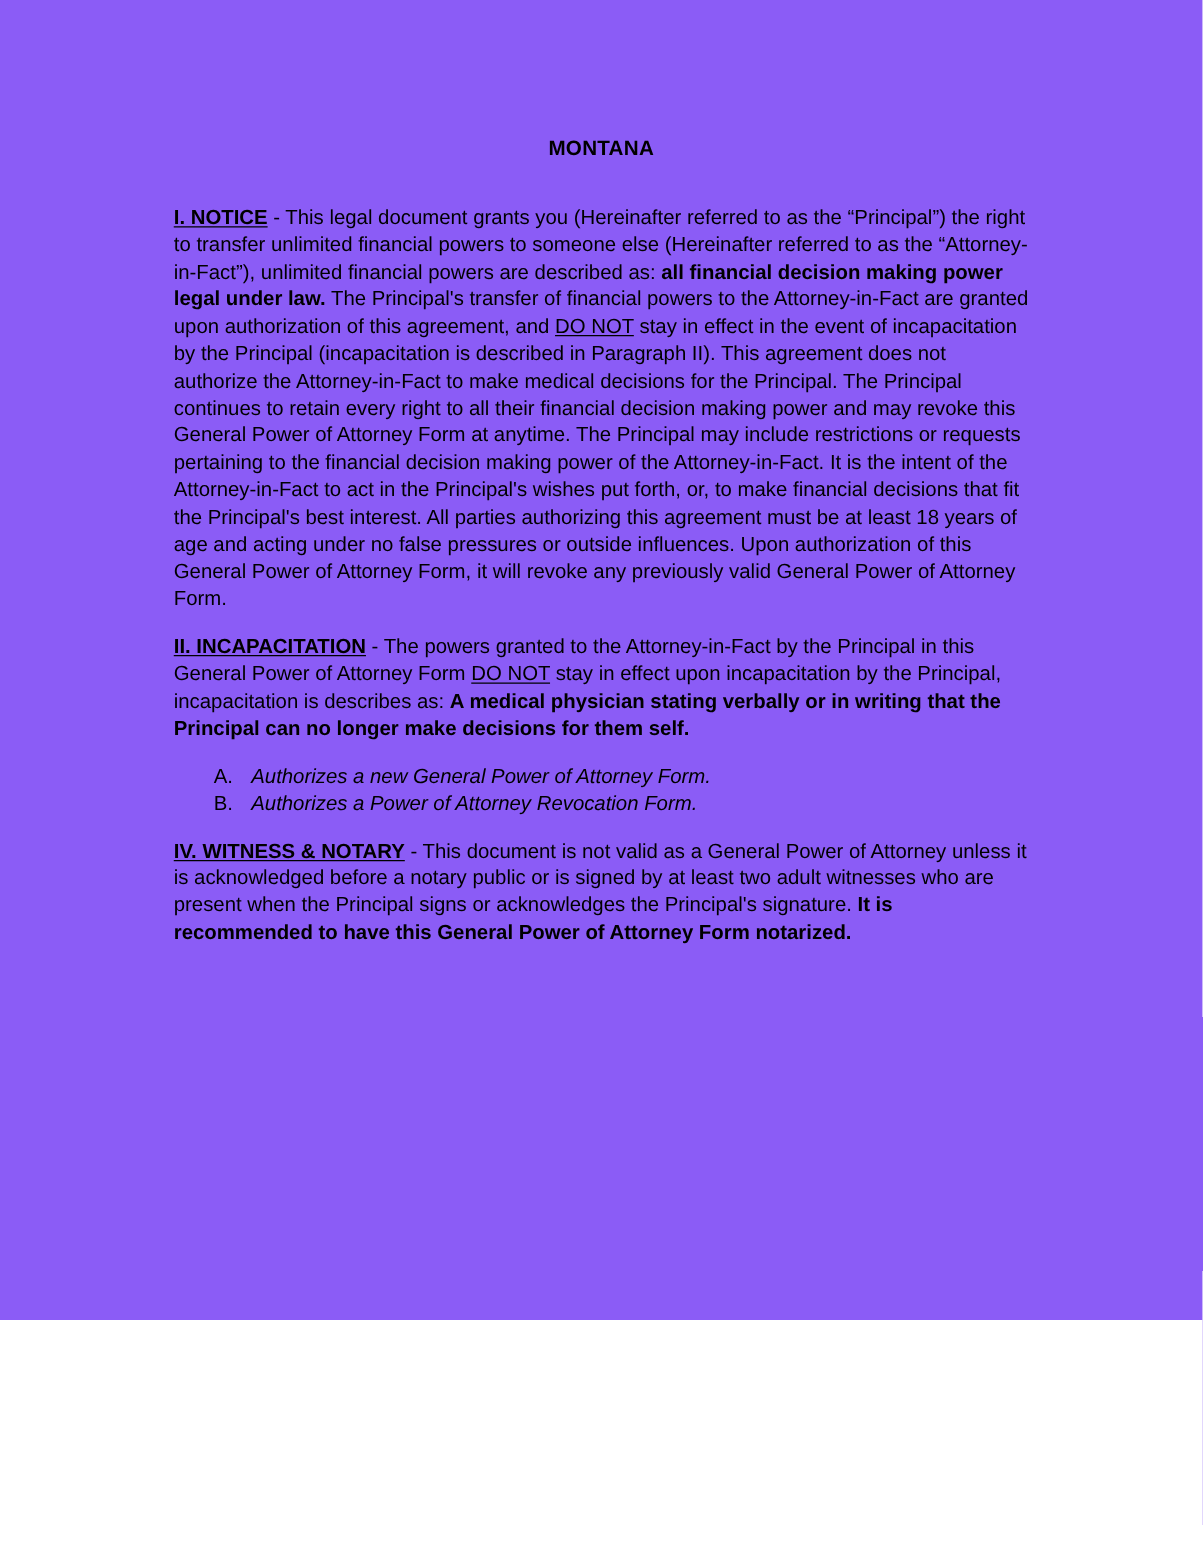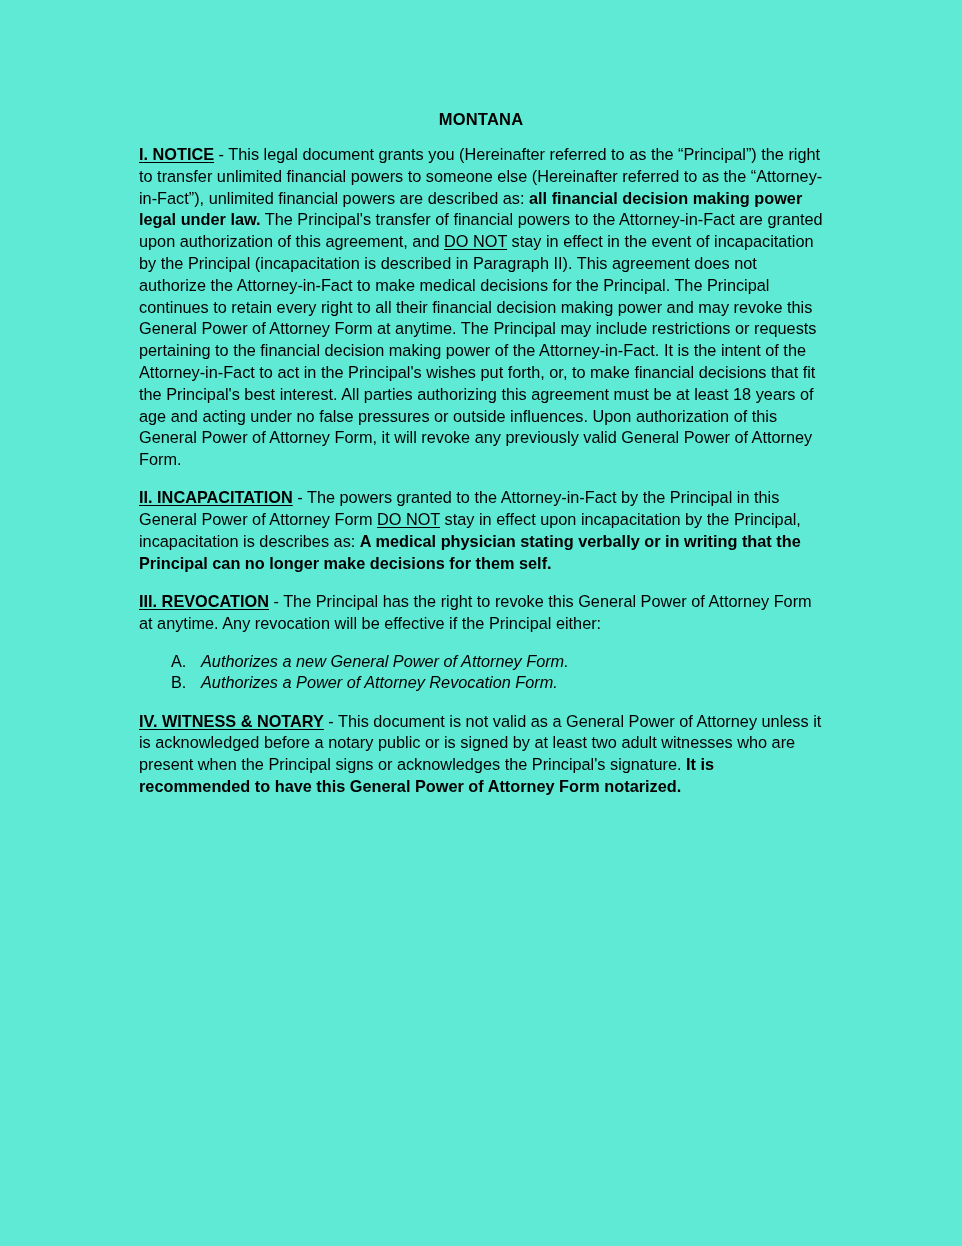--- a/index.html
+++ b/index.html
@@ -13,22 +13,22 @@
     position: relative;
     font-family: "Liberation Sans", sans-serif;
     color: #000000;
     overflow: hidden;
   }
   .page {
     position: absolute;
     top: 0;
     left: 0;
     width: 962px;
-    height: 1246px;
-    background: #5eead4;
+    height: 1056px;
+    background: #8b5cf6;
   }
   .doc-body {
     position: absolute;
     left: 139px;
     top: 108px;
     width: 684px;
   }
   .doc-title {
     text-align: center;
     font-weight: bold;
@@ -39,21 +39,21 @@
   }
   .doc-title .line2 {
     display: block;
   }
   .section {
     font-size: 16.3px;
     line-height: 21.8px;
     text-align: left;
   }
   .section.first {
-    margin-top: 14px;
+    margin-top: 34px;
   }
   .sec-head {
     font-weight: bold;
     text-decoration: underline;
     text-underline-offset: 2px;
   }
   .strong {
     font-weight: bold;
   }
   .uline {
@@ -91,23 +91,20 @@
     </div>
 
     <p class="section first">
       <span class="sec-head">I. NOTICE</span><span> - </span><span>This legal document grants you (Hereinafter referred to as the “Principal”) the right to transfer unlimited financial powers to someone else (Hereinafter referred to as the “Attorney-in-Fact”), unlimited financial powers are described as: </span><span class="strong">all financial decision making power legal under law.</span><span> The Principal's transfer of financial powers to the Attorney-in-Fact are granted upon authorization of this agreement, and </span><span class="uline">DO NOT</span><span> stay in effect in the event of incapacitation by the Principal (incapacitation is described in Paragraph II). This agreement does not authorize the Attorney-in-Fact to make medical decisions for the Principal. The Principal continues to retain every right to all their financial decision making power and may revoke this General Power of Attorney Form at anytime.  The Principal may include restrictions or requests pertaining to the financial decision making power of the Attorney-in-Fact. It is the intent of the Attorney-in-Fact to act in the Principal's wishes put forth, or, to make financial decisions that fit the Principal's best interest. All parties authorizing this agreement must be at least 18 years of age and acting under no false pressures or outside influences. Upon authorization of this General Power of Attorney Form, it will revoke any previously valid General Power of Attorney Form.</span>
     </p>
 
     <p class="section">
       <span class="sec-head">II. INCAPACITATION</span><span> - </span><span>The powers granted to the Attorney-in-Fact by the Principal in this General Power of Attorney Form </span><span class="uline">DO NOT</span><span> stay in effect upon incapacitation by the Principal, incapacitation is describes as: </span><span class="strong">A medical physician stating verbally or in writing that the Principal can no longer make decisions for them self.</span>
     </p>
 
-    <p class="section">
-      <span class="sec-head">III. REVOCATION</span><span> - </span><span>The Principal has the right to revoke this General Power of Attorney Form at anytime. Any revocation will be effective if the Principal either:</span>
-    </p>
 
     <ul class="alpha-list">
       <li>
         <span class="alpha-marker">A.</span>
         <span class="alpha-text">Authorizes a new General Power of Attorney Form.</span>
       </li>
       <li>
         <span class="alpha-marker">B.</span>
         <span class="alpha-text">Authorizes a Power of Attorney Revocation Form.</span>
       </li>

